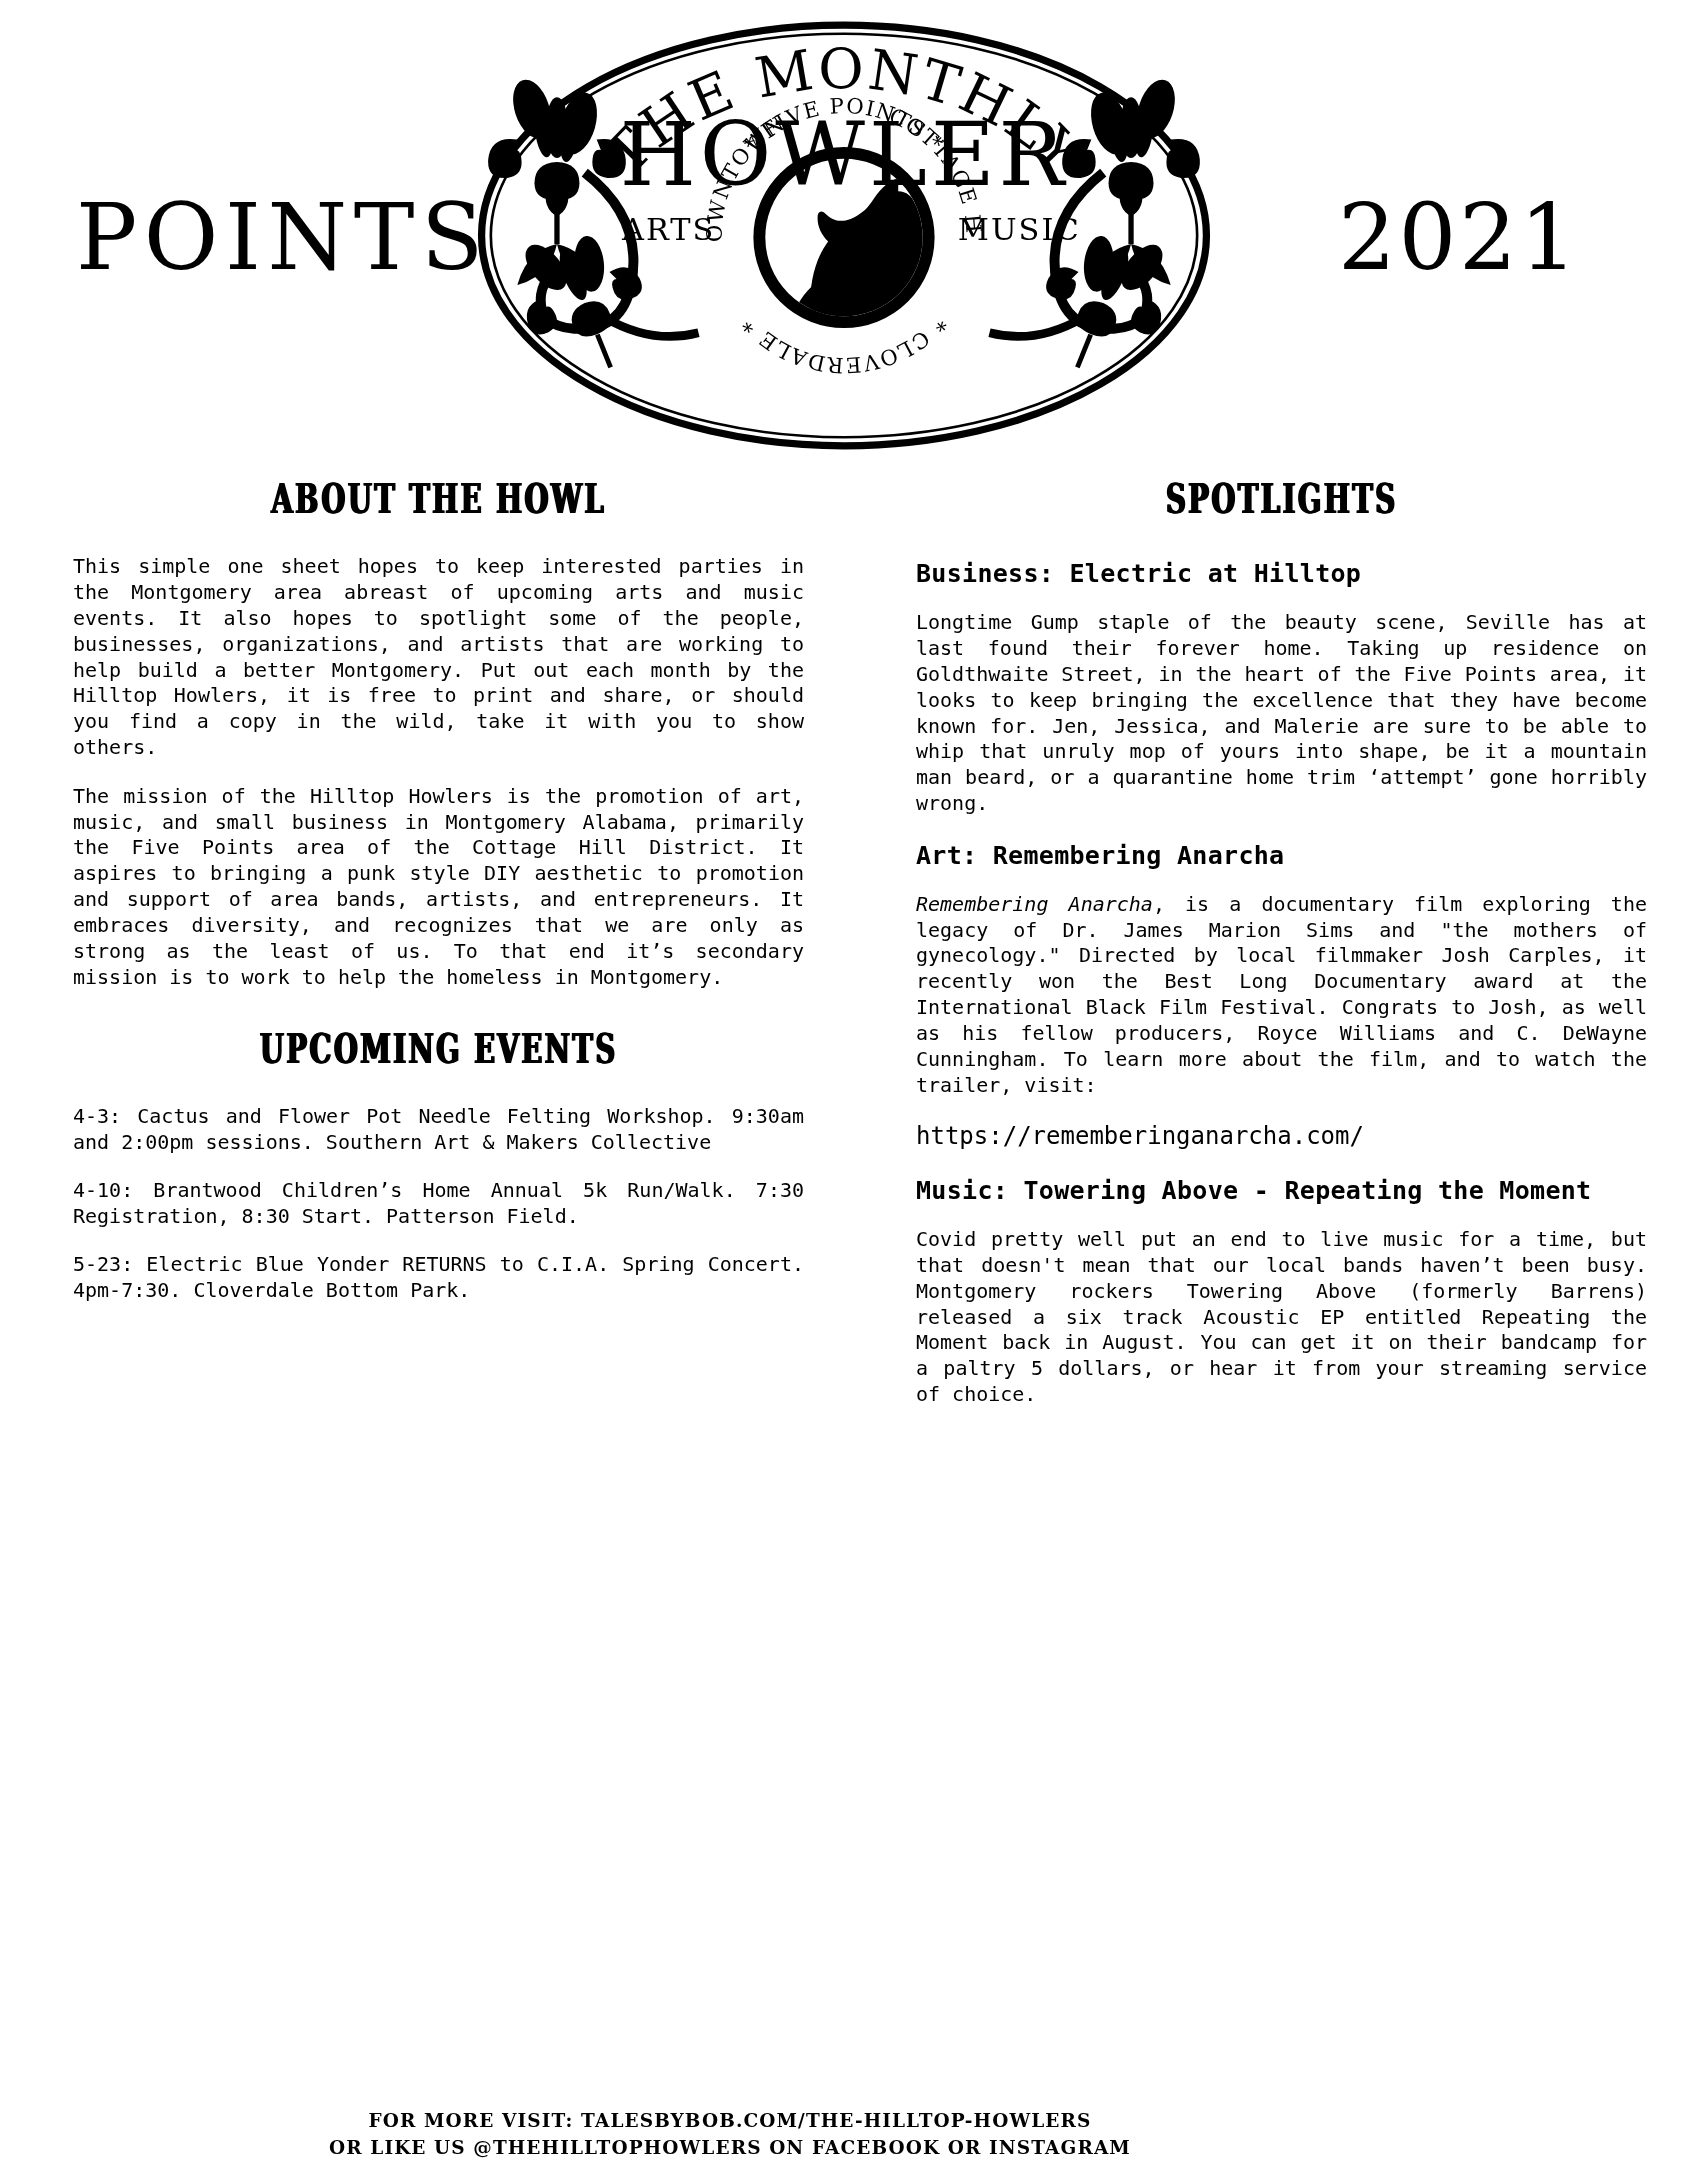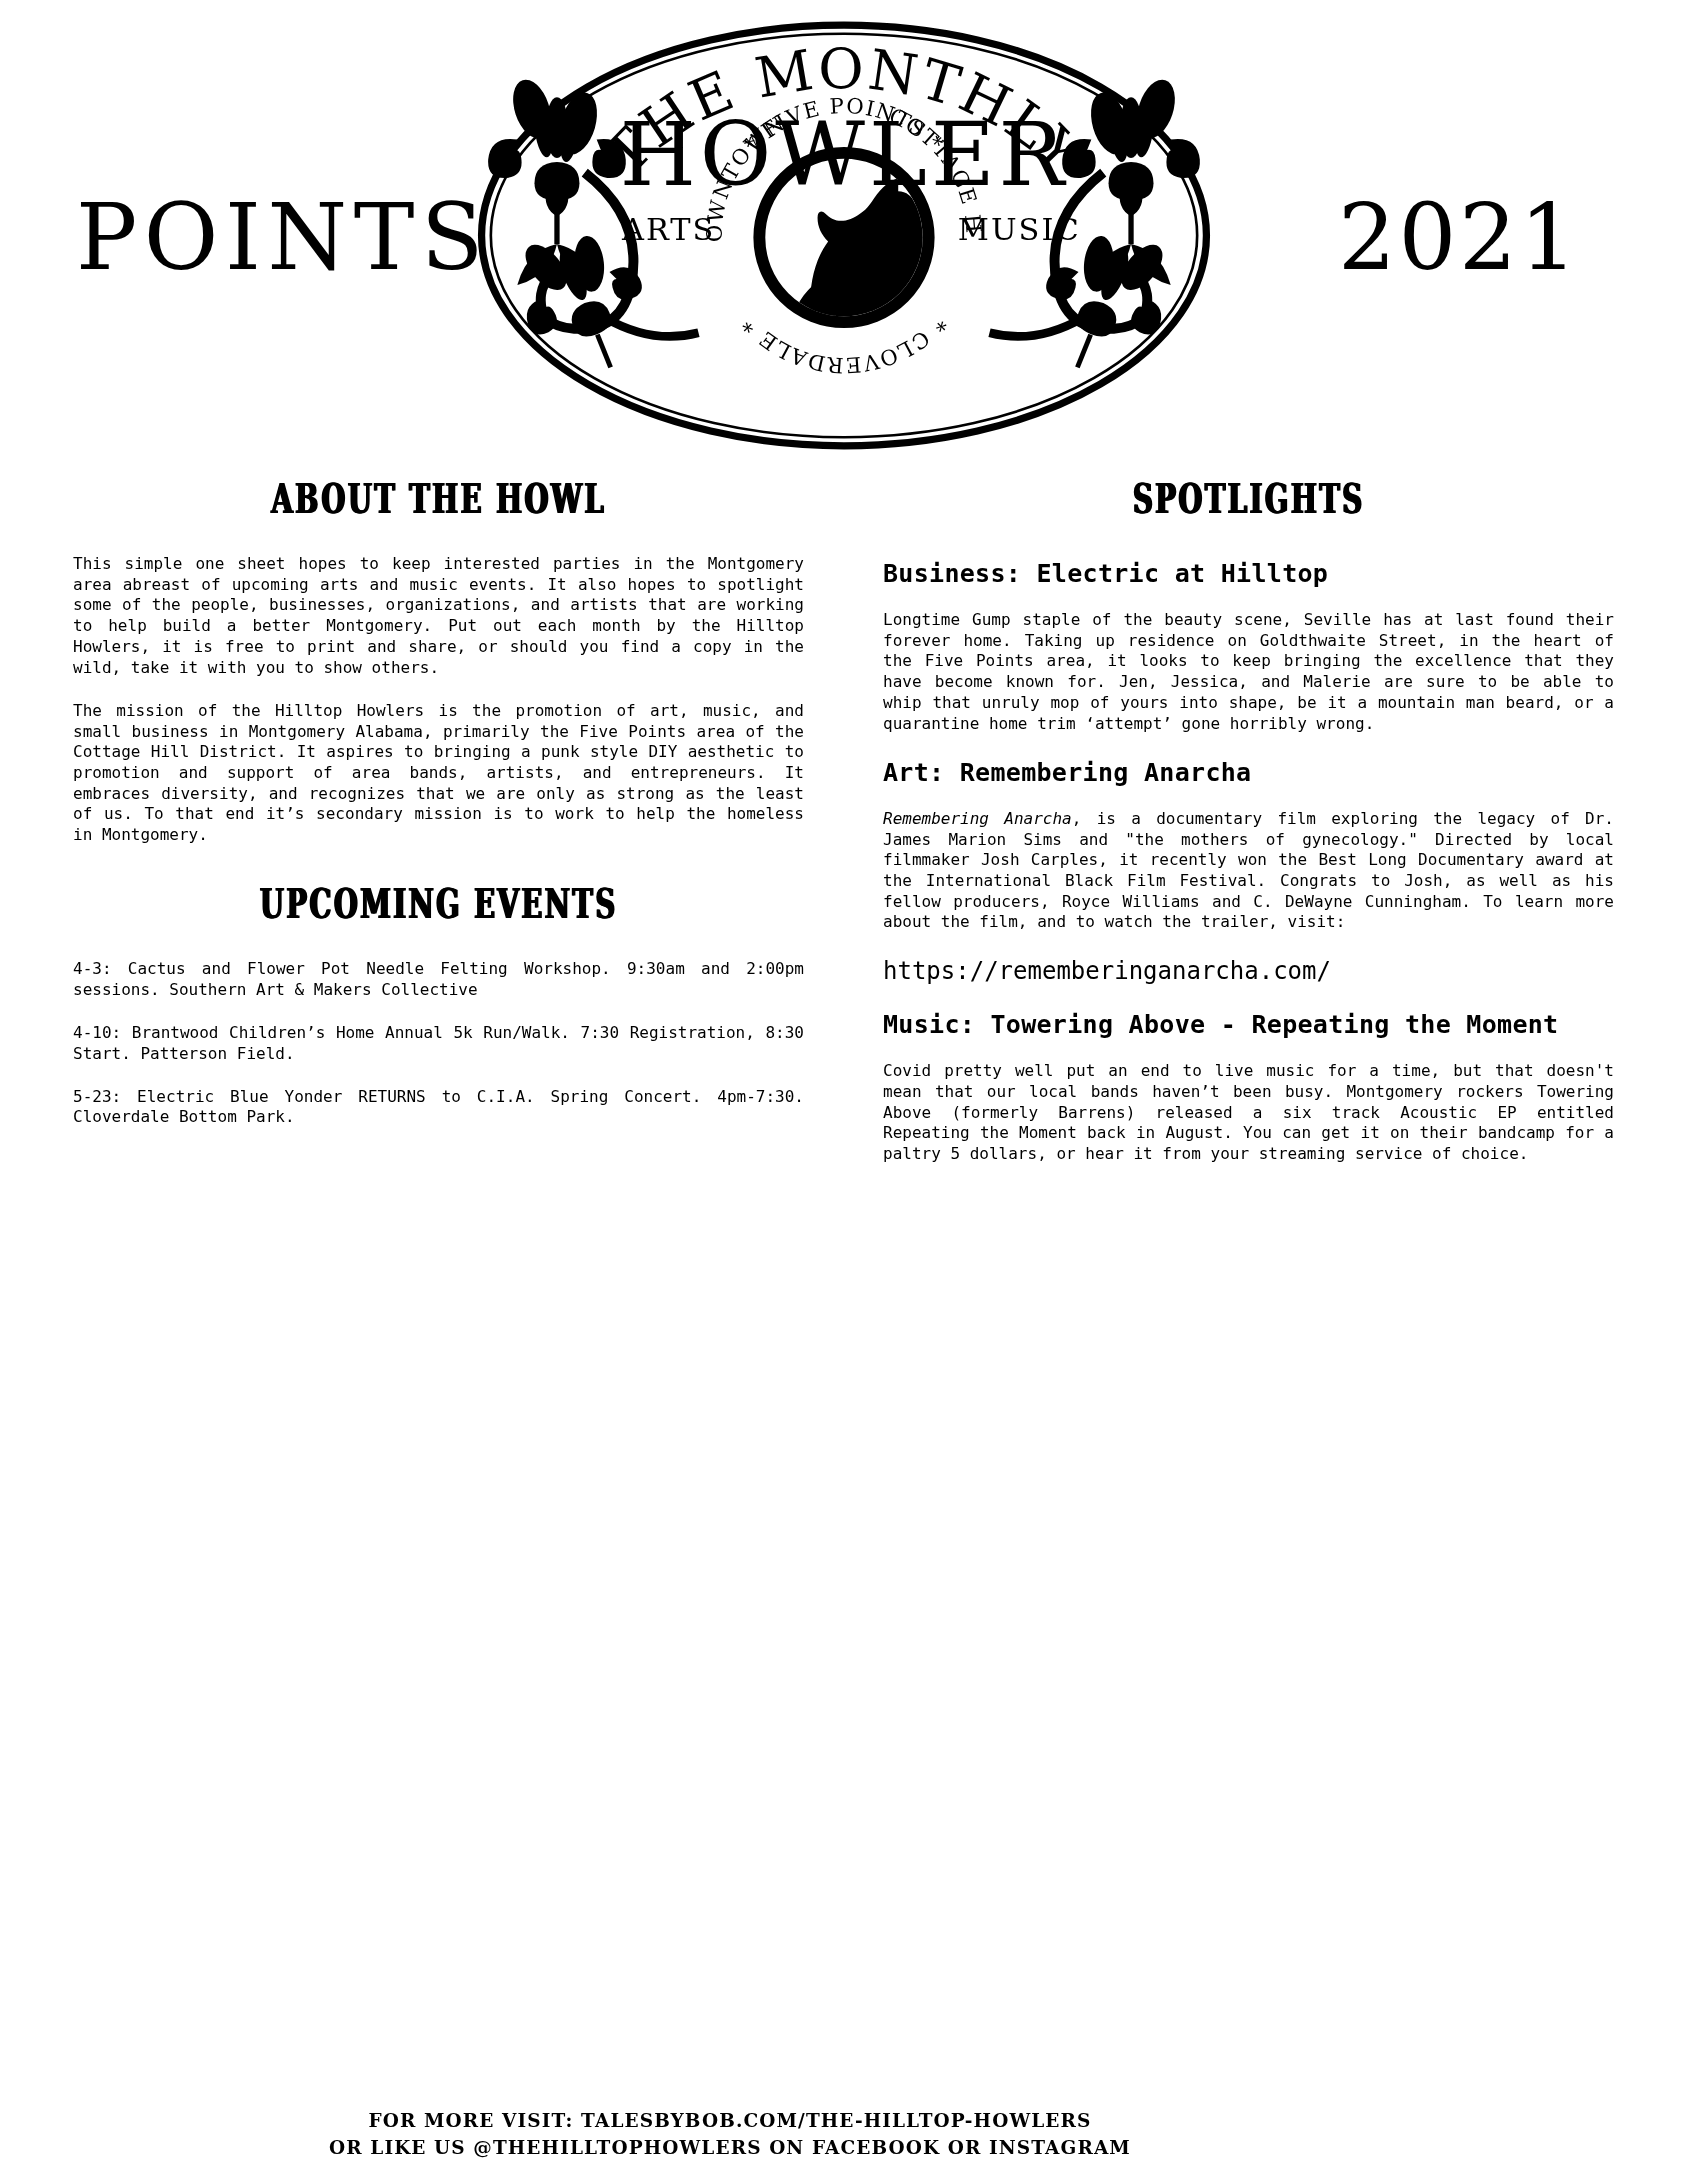--- a/index.html
+++ b/index.html
@@ -45,21 +45,21 @@
   }
   .logo-wrap svg { display: block; width: 100%; height: 100%; }
 
   
   .columns {
     position: absolute;
     top: 490px;
     left: 0;
     width: 1687px;
     display: flex;
-    gap: 79px;
+    gap: 112px;
     padding: 0 73px;
     box-sizing: border-box;
   }
   .col { width: 731px; flex: 0 0 731px; }
 
   .section-title {
     text-align: center;
     font-family: "DejaVu Serif", serif;
     font-weight: bold;
     font-size: 30px;
@@ -67,21 +67,21 @@
     margin: 0 0 34px 0;
     line-height: 1;
     transform: scaleY(1.35) scaleX(0.92);
     transform-origin: center bottom;
     text-shadow: 1.3px 0 0 #000, -0.7px 0 0 #000;
   }
   .col-right .section-title { margin-bottom: 38px; }
 
   p.body {
     font-family: "DejaVu Sans Mono", monospace;
-    font-size: 16px;
+    font-size: 20px;
     line-height: 1.295;
     text-align: justify;
     text-justify: inter-word;
     margin: 0 0 22.5px 0;
     letter-spacing: 0;
   }
   p.body:last-child { margin-bottom: 0; }
   p.body .ital { font-style: italic; }
 
   h3.spot-head {

